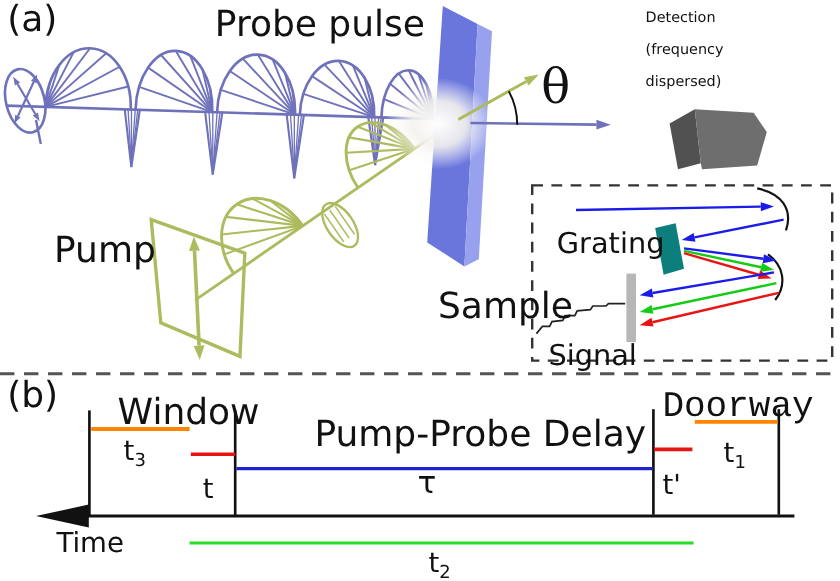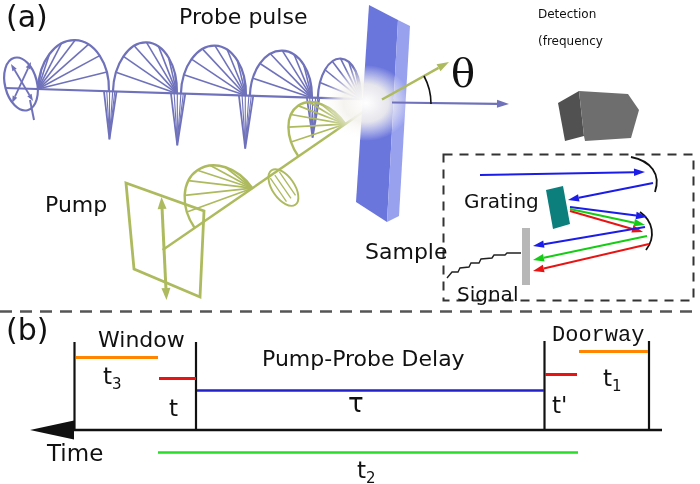--- a/index.html
+++ b/index.html
@@ -1,23 +1,23 @@
 <!DOCTYPE html>
 <html><head>
 <meta charset="utf-8">
 <style>
   html,body{margin:0;padding:0;background:#ffffff;}
   #stage{position:relative;width:700px;height:484px;background:#fff;overflow:hidden;
          font-family:"DejaVu Sans",sans-serif;color:#111;}
   #gfx{position:absolute;left:0;top:0;}
   .lbl{position:absolute;color:#111;white-space:nowrap;line-height:1.15;}
   .panel-tag{font-size:30px;}
-  .big{font-size:22px;}
+  .big{font-size:30px;}
   .mid{font-size:12px;}
-  .inset-lbl{font-size:20px;}
+  .inset-lbl{font-size:24px;}
   .theta{font-family:"DejaVu Serif",serif;font-size:40px;}
   .tau{font-size:26px;}
   .tvar{font-size:23px;}
   .sub{font-size:15px;vertical-align:-5px;}
 </style>
 </head>
 <body>
 
 <div id="stage">
   <svg id="gfx" width="700" height="484" viewBox="0 0 700 484">
@@ -203,20 +203,21 @@
   <div class="lbl panel-tag" style="left:6px;top:0px;">(a)</div>
   <div class="lbl big" style="left:179px;top:4px;">Probe pulse</div>
   <div class="lbl big" style="left:45px;top:192px;">
     <div>Pump</div>
   </div>
   <div class="lbl big" style="left:317px;top:239px;margin-left:48px;">Sample</div>
   <div class="lbl theta" style="left:451px;top:50px;">θ</div>
   <div class="lbl mid" style="left:538px;top:1px;line-height:27px;">
     <div>Detection</div>
     <div>(frequency</div>
+    <div>dispersed)</div>
   </div>
   <div class="lbl inset-lbl" style="left:464px;top:190px;">Grating</div>
   <div class="lbl inset-lbl" style="left:457px;top:244px;margin-top:39px;">Signal</div>
 
   <div class="lbl panel-tag" style="left:6px;top:313px;">(b)</div>
   <div class="lbl big" style="left:98px;top:327px;text-align:right;">Window</div>
   <div class="lbl big" style="left:552px;top:323px;font-family:Liberation Mono, monospace;">Doorway</div>
   <div class="lbl big" style="left:262px;top:346px;">Pump-Probe Delay</div>
   <div class="lbl tvar" style="left:103px;top:363px;text-align:right;"><span>t</span><span class="sub">3</span></div>
   <div class="lbl tvar" style="left:169px;top:395px;">t</div>

